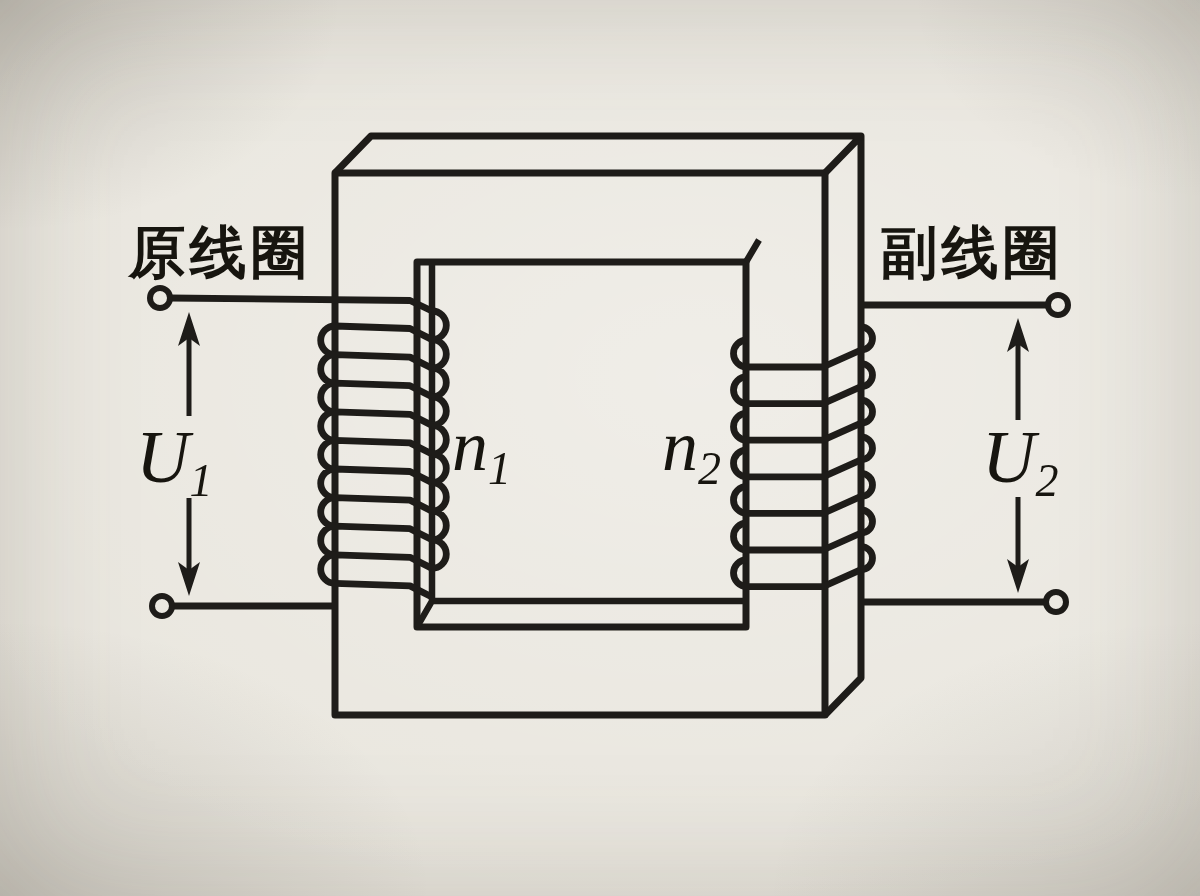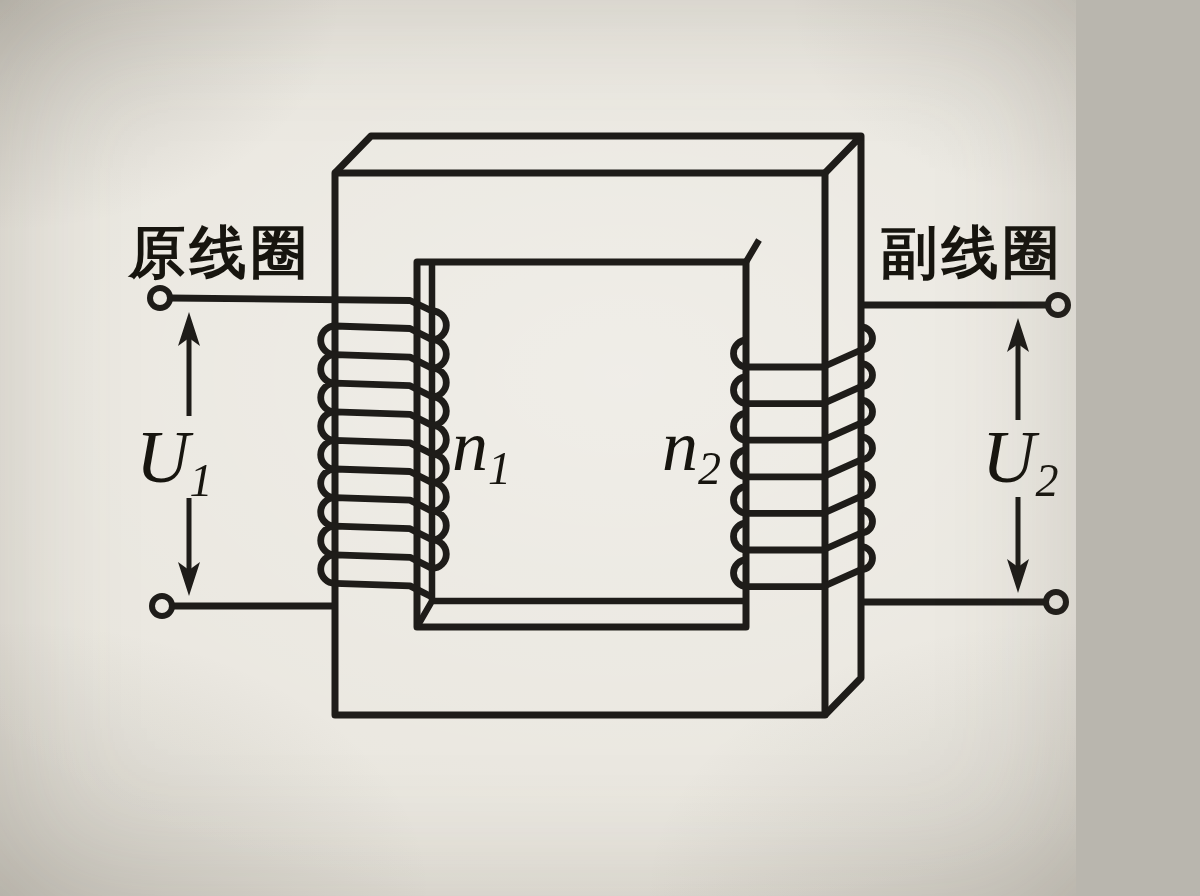--- a/index.html
+++ b/index.html
@@ -1,17 +1,17 @@
 <!DOCTYPE html>
 <html><head>
 <meta charset="utf-8">
 <style>
   html,body{margin:0;padding:0;background:#b9b6ae;}
   .stage{
-    position:relative;width:1076px;height:896px;overflow:hidden;
+    position:relative;width:1200px;height:896px;overflow:hidden;
     background:
       radial-gradient(1400px 900px at 58% 42%, rgba(255,255,255,.30), rgba(255,255,255,0) 62%),
       radial-gradient(620px 420px at 0% 0%, rgba(60,55,45,.20), rgba(60,55,45,0) 55%),
       radial-gradient(520px 360px at 100% 0%, rgba(60,55,45,.13), rgba(60,55,45,0) 55%),
       radial-gradient(720px 460px at 100% 100%, rgba(60,55,45,.15), rgba(60,55,45,0) 60%),
       radial-gradient(720px 460px at 0% 100%, rgba(60,55,45,.17), rgba(60,55,45,0) 60%),
       #e9e6de;
   }
   .stage::after{
     content:"";position:absolute;inset:0;pointer-events:none;

